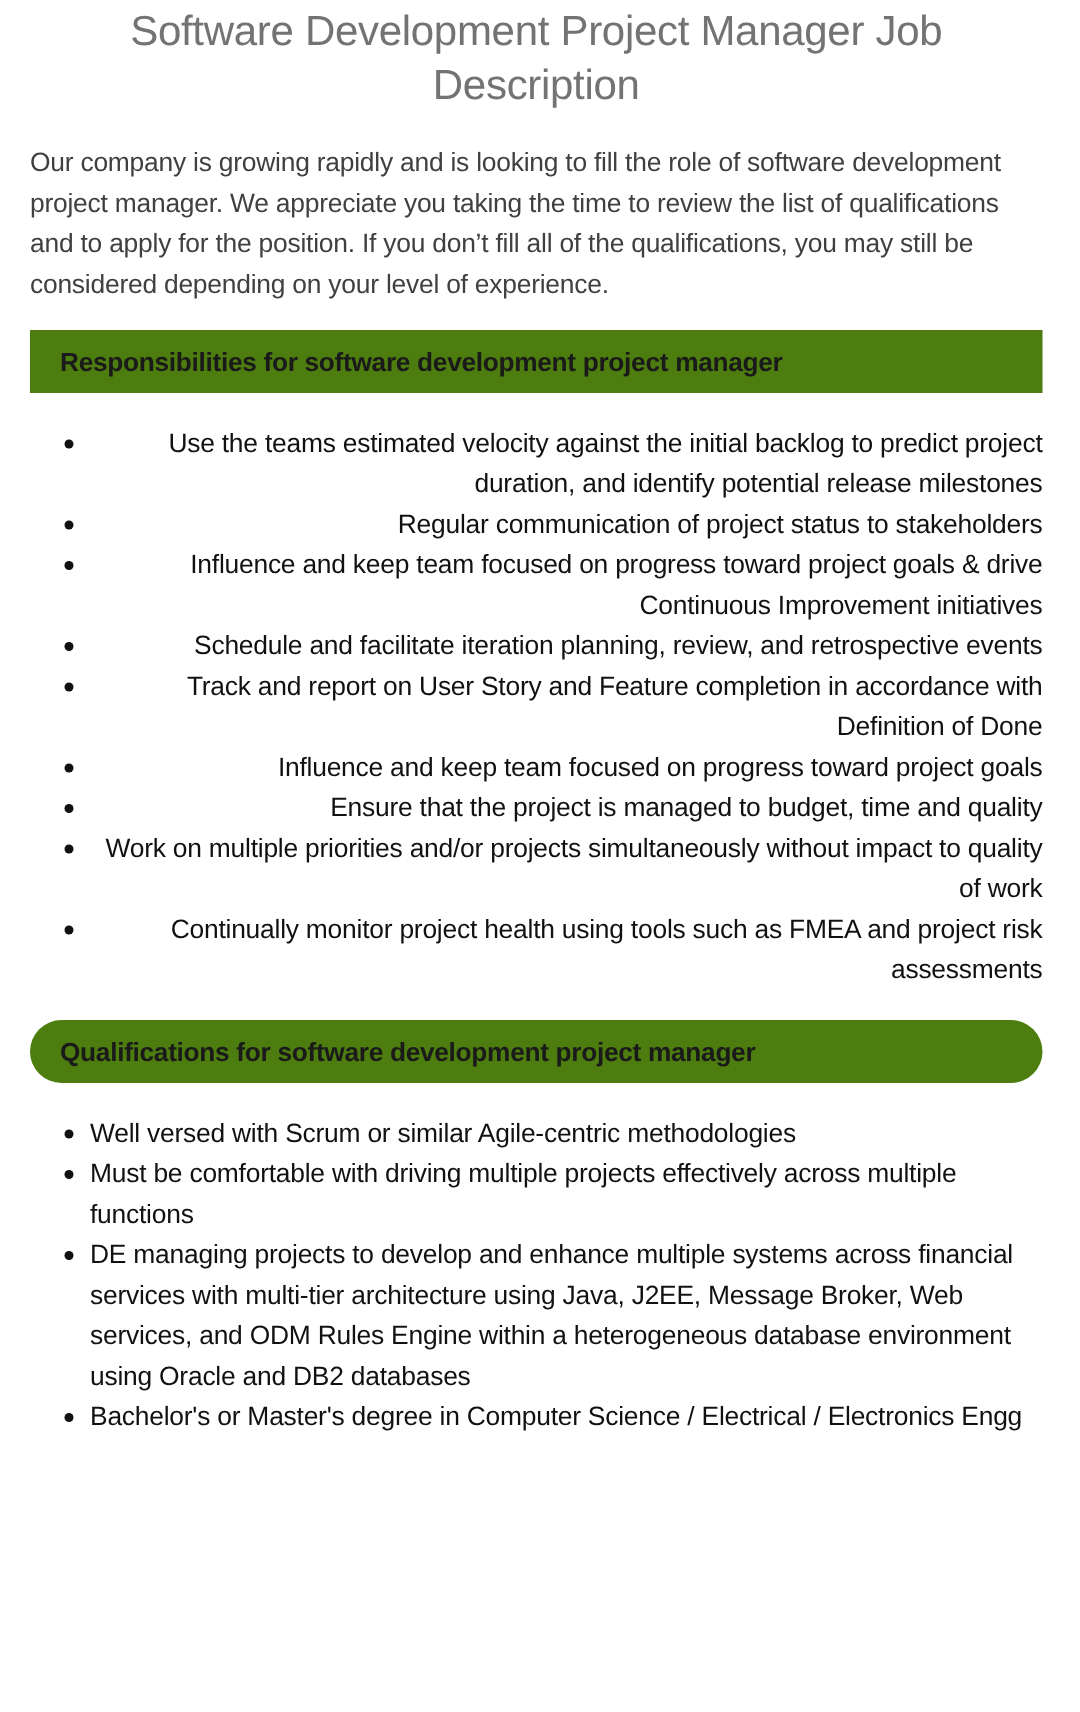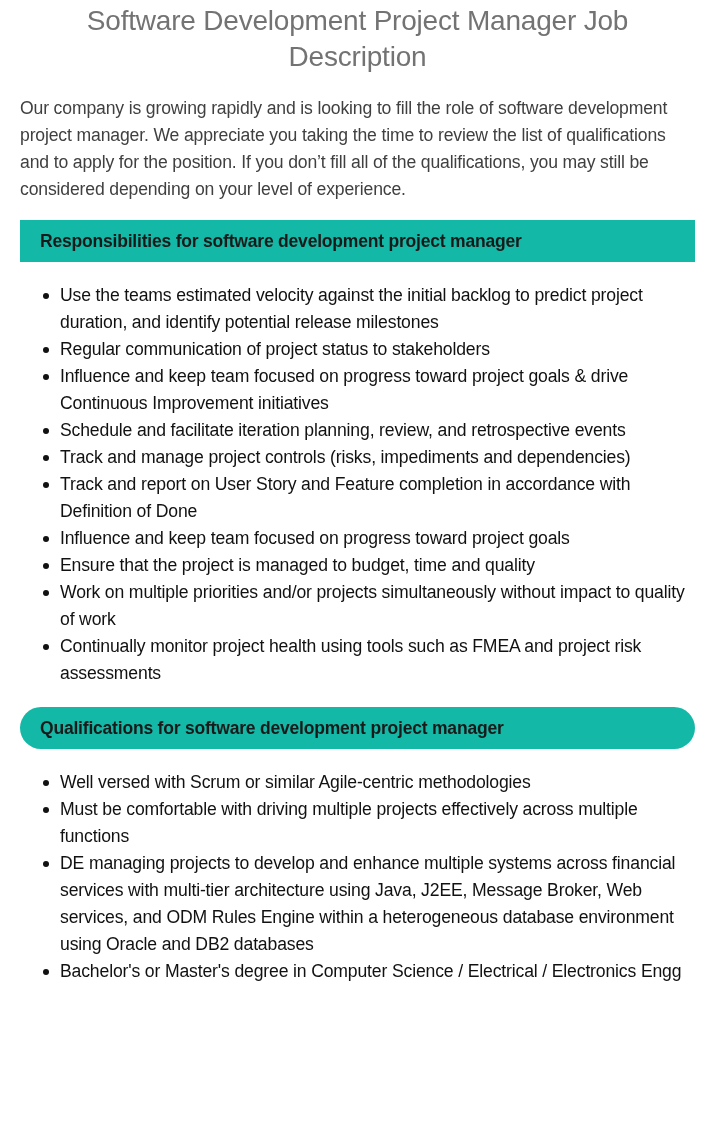--- a/index.html
+++ b/index.html
@@ -29,21 +29,21 @@
   }
   .intro {
     margin: 20px 0 0 0;
     font-size: 17.6px;
     line-height: 27px;
     color: #404040;
     letter-spacing: -0.15px;
   }
   .section-header {
     margin-top: 17px;
-    background: #14b8a6;
+    background: #4d7c0f;
     height: 42px;
     box-sizing: border-box;
     padding: 0 20px;
     display: flex;
     align-items: center;
     width: 675px;
   }
   .section-header h2 {
     margin: 0;
     font-size: 17.5px;
@@ -65,39 +65,38 @@
   }
   ul li .bullet {
     position: absolute;
     left: -17px;
     top: 11px;
     width: 6px;
     height: 6px;
     border-radius: 50%;
     background: #111111;
   }
-  .resp-list { margin-top: 20px; }
+  .resp-list { margin-top: 20px; text-align: right; }
   .qual-header { margin-top: 20px; border-radius: 21px; }
 </style>
 </head>
 <body>
 
 <div class="page">
   <h1>Software Development Project Manager Job Description</h1>
   <p class="intro">Our company is growing rapidly and is looking to fill the role of software development project manager. We appreciate you taking the time to review the list of qualifications and to apply for the position. If you don’t fill all of the qualifications, you may still be considered depending on your level of experience.</p>
 
   <div class="section-header">
     <h2>Responsibilities for software development project manager</h2>
   </div>
   <ul class="resp-list">
     <li><span class="bullet"></span><span>Use the teams estimated velocity against the initial backlog to predict project duration, and identify potential release milestones</span></li>
     <li><span class="bullet"></span><span>Regular communication of project status to stakeholders</span></li>
     <li><span class="bullet"></span><span>Influence and keep team focused on progress toward project goals &amp; drive Continuous Improvement initiatives</span></li>
     <li><span class="bullet"></span><span>Schedule and facilitate iteration planning, review, and retrospective events</span></li>
-    <li><span class="bullet"></span><span>Track and manage project controls (risks, impediments and dependencies)</span></li>
     <li><span class="bullet"></span><span>Track and report on User Story and Feature completion in accordance with Definition of Done</span></li>
     <li><span class="bullet"></span><span>Influence and keep team focused on progress toward project goals</span></li>
     <li><span class="bullet"></span><span>Ensure that the project is managed to budget, time and quality</span></li>
     <li><span class="bullet"></span><span>Work on multiple priorities and/or projects simultaneously without impact to quality of work</span></li>
     <li><span class="bullet"></span><span>Continually monitor project health using tools such as FMEA and project risk assessments</span></li>
   </ul>
 
   <div class="section-header qual-header">
     <h2>Qualifications for software development project manager</h2>
   </div>

